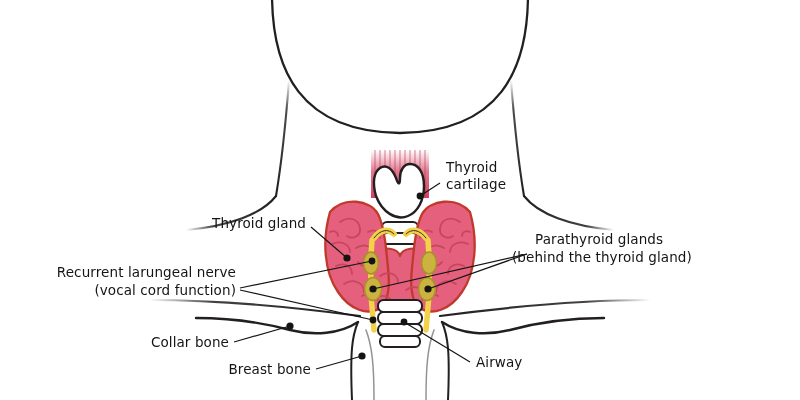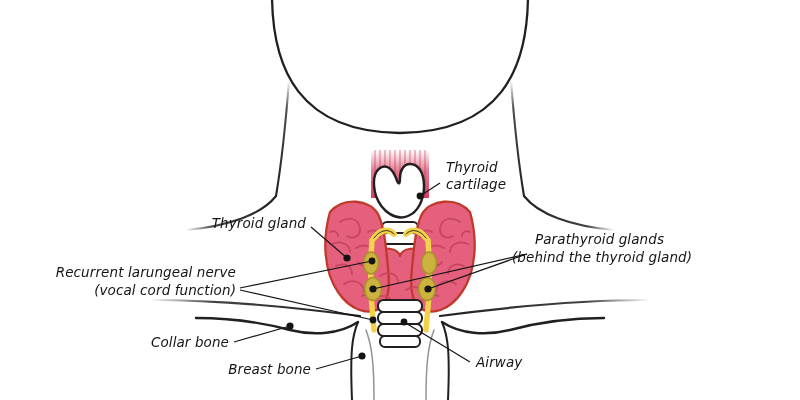--- a/index.html
+++ b/index.html
@@ -7,21 +7,20 @@
     padding: 0;
     background: #ffffff;
   }
   #stage {
     position: relative;
     width: 800px;
     height: 400px;
     background: #ffffff;
     overflow: hidden;
     font-family: "DejaVu Sans", "Liberation Sans", sans-serif;
-    font-style: italic;
   }
   #figure {
     position: absolute;
     left: 0;
     top: 0;
     width: 800px;
     height: 400px;
   }
   .lbl {
     font-family: "DejaVu Sans", "Liberation Sans", sans-serif;

